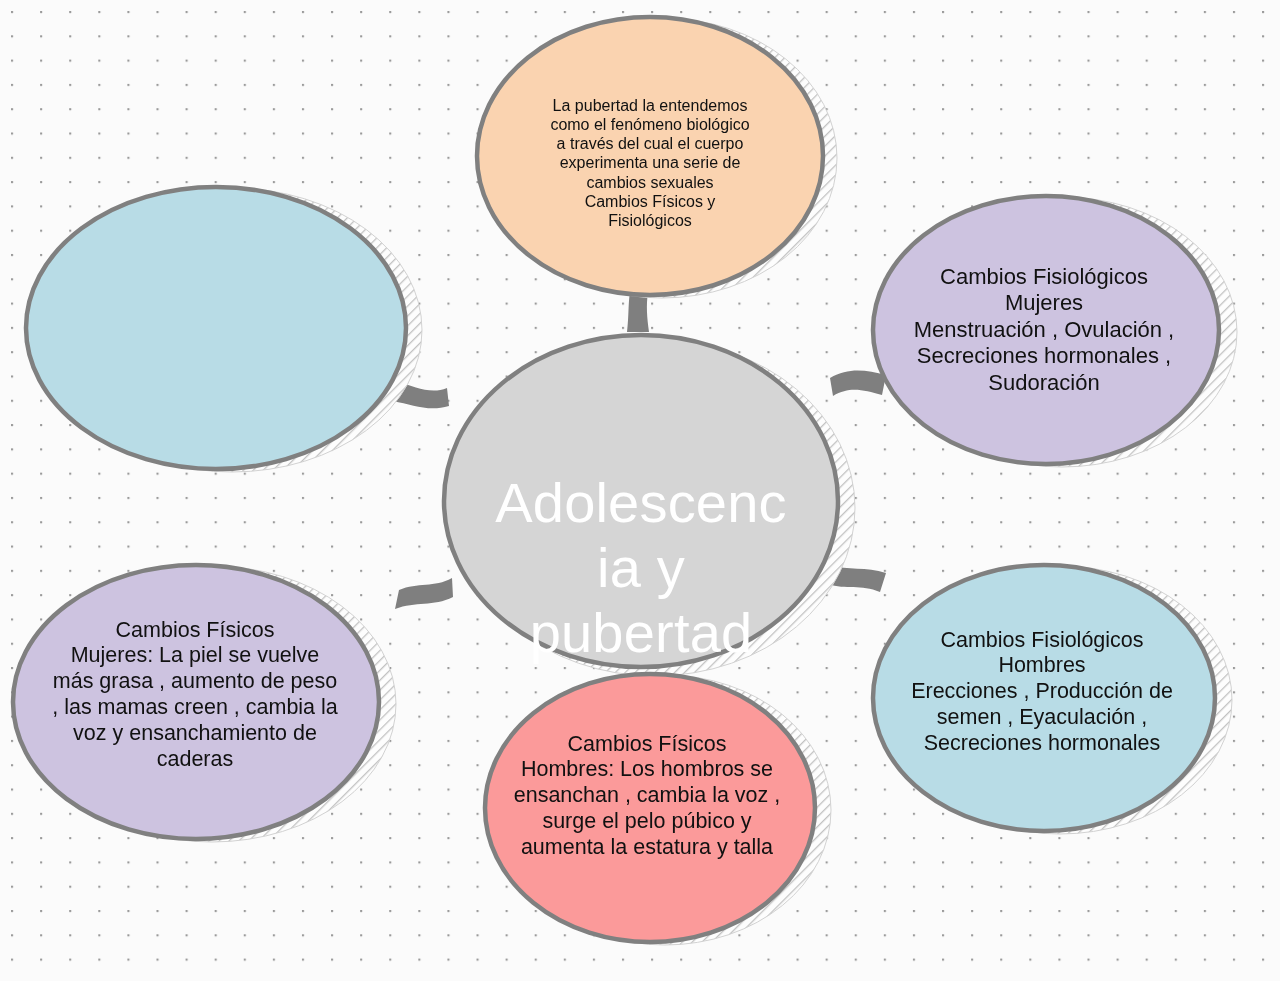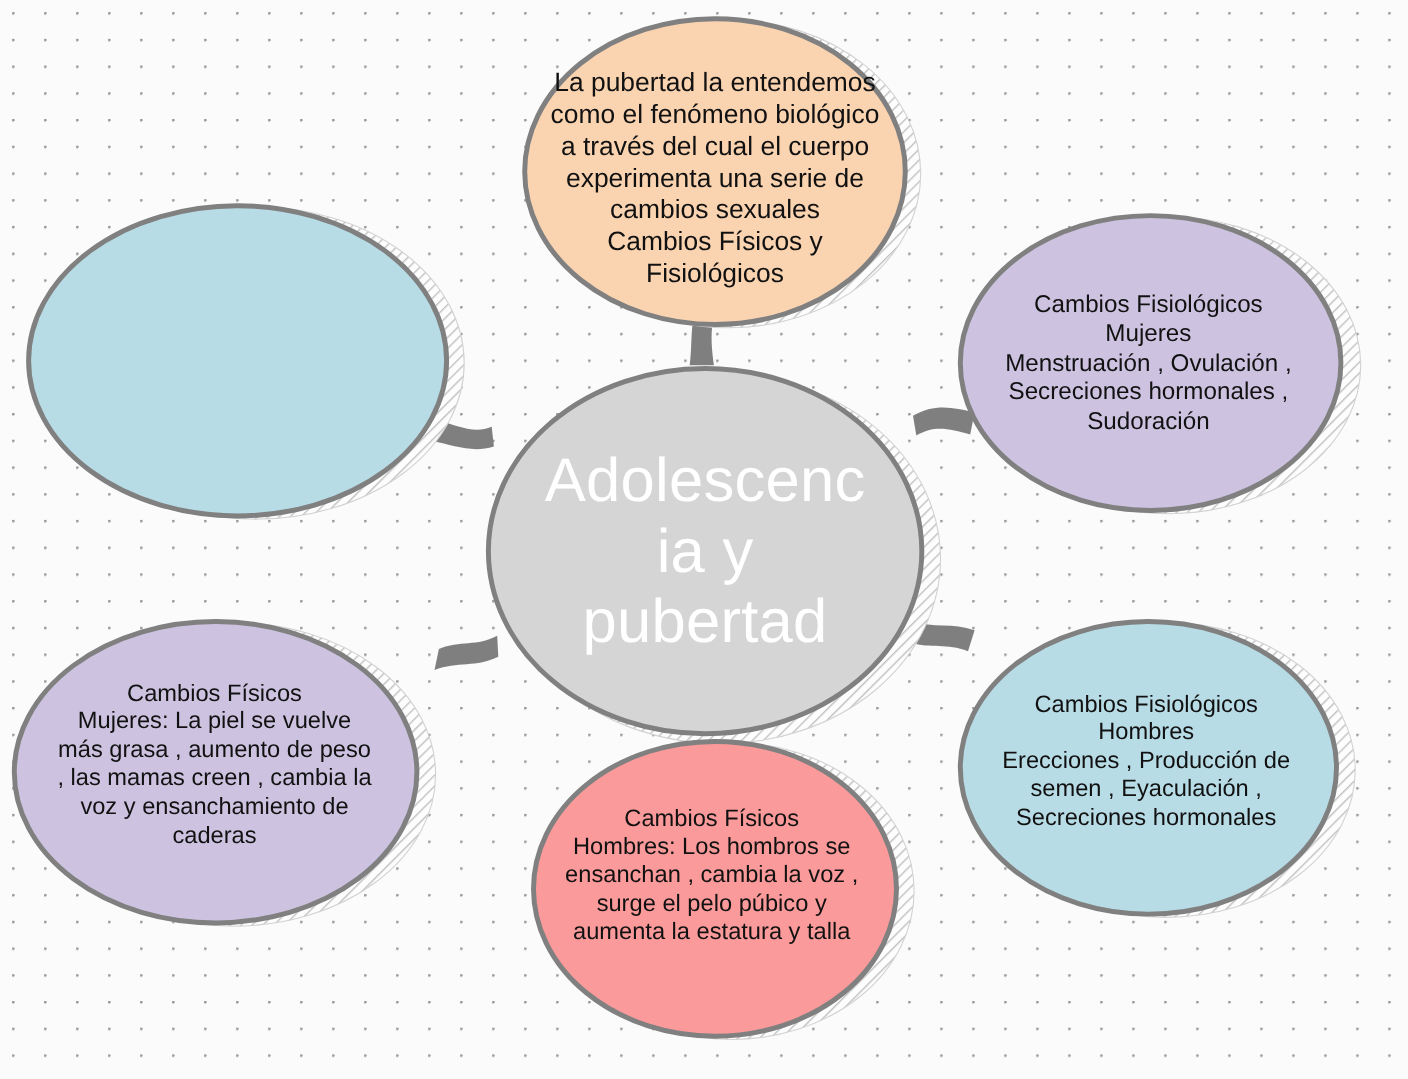--- a/index.html
+++ b/index.html
@@ -38,21 +38,21 @@
     white-space: pre-line;
     pointer-events: none;
     box-sizing: border-box;
   }
   .node-label span { display: block; width: 100%; }
 
   
   #label-root   { left: 446px; top: 336px; width: 390px; height: 330px;
                   font-size: 56px; color: #ffffff; line-height: 1.16;
                   letter-spacing: 0.2px; }
-  #label-top    { left: 494px; top: 34px;  width: 312px; height: 258px; font-size: 24px; }
+  #label-top    { left: 494px; top: 34px;  width: 312px; height: 258px; font-size: 16px; }
   #label-left   { left: 38px;  top: 204px; width: 356px; height: 250px; font-size: 21.5px; }
   #label-right  { left: 884px; top: 220px; width: 320px; height: 220px; font-size: 22px; }
   #label-bleft  { left: 26px;  top: 586px; width: 338px; height: 218px; font-size: 21.5px; }
   #label-bot    { left: 486px; top: 706px; width: 322px; height: 180px; font-size: 21.5px; }
   #label-bright { left: 886px; top: 602px; width: 312px; height: 180px; font-size: 21.5px; }
 </style>
 </head>
 <body>
 
 <div id="canvas" style="background-color: rgb(251, 251, 251); background-image: radial-gradient(circle at 1px 1px, rgb(154, 154, 154) 1.05px, rgba(255, 255, 255, 0) 1.6px);">
@@ -94,21 +94,21 @@
       <ellipse id="shape-top" cx="650" cy="156" rx="173" ry="139" fill="#fad3b0" stroke="#808080"></ellipse>
       <ellipse id="shape-left" cx="216" cy="328" rx="190" ry="141" fill="#b8dce6" stroke="#808080"></ellipse>
       <ellipse id="shape-right" cx="1046" cy="330" rx="173" ry="134" fill="#cdc3e0" stroke="#808080"></ellipse>
       <ellipse id="shape-bottom-left" cx="196" cy="702" rx="183" ry="137" fill="#cdc3e0" stroke="#808080"></ellipse>
       <ellipse id="shape-bottom-center" cx="650" cy="808" rx="165" ry="134" fill="#fb9a9a" stroke="#808080"></ellipse>
       <ellipse id="shape-bottom-right" cx="1044" cy="698" rx="171" ry="133" fill="#b8dce6" stroke="#808080"></ellipse>
       <ellipse id="shape-root" cx="641" cy="501" rx="197" ry="166" fill="#d5d5d5" stroke="#808080"></ellipse>
     </g>
   </svg>
 
-  <div class="node-label" id="label-root" style="color: rgb(255, 255, 255);">
+  <div class="node-label" id="label-root" style="color: rgb(255, 255, 255); align-items: flex-end;">
     <span>Adolescenc
 ia y
 pubertad</span>
   </div>
 
   <div class="node-label" id="label-top">
     <span>La pubertad la entendemos
 como el fenómeno biológico
 a través del cual el cuerpo
 experimenta una serie de

